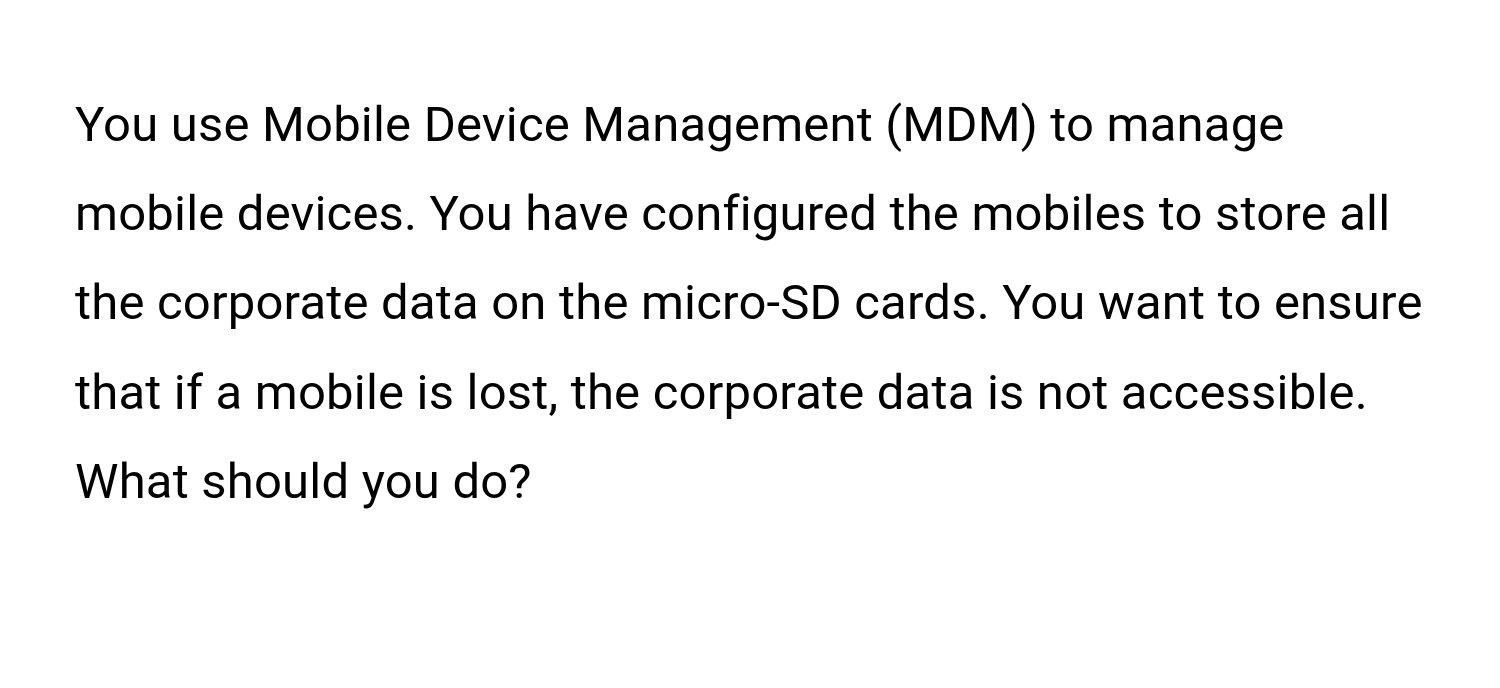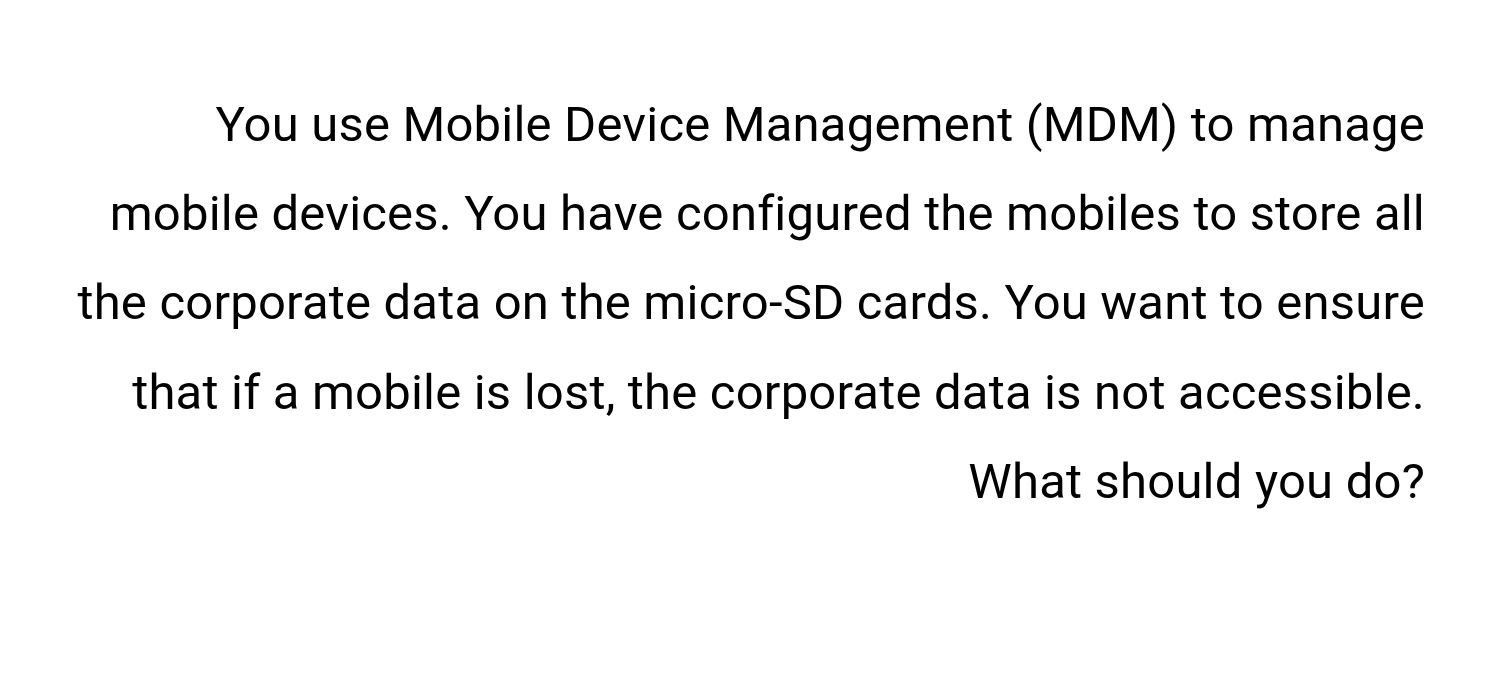--- a/index.html
+++ b/index.html
@@ -15,19 +15,18 @@
       display: flex;
       align-items: flex-start;
       padding: 80px 75px;
     }
     .question-text {
       font-size: 49px;
       line-height: 1.82;
       color: #000000;
       font-weight: 400;
       letter-spacing: 0.2px;
-      text-align: right;
     }
   </style>
 </head>
 <body>
 
 <div class="question-text">You use Mobile Device Management (MDM) to manage mobile devices. You have configured the mobiles to store all the corporate data on the micro-SD cards. You want to ensure that if a mobile is lost, the corporate data is not accessible. What should you do?</div>
 
 </body></html>

